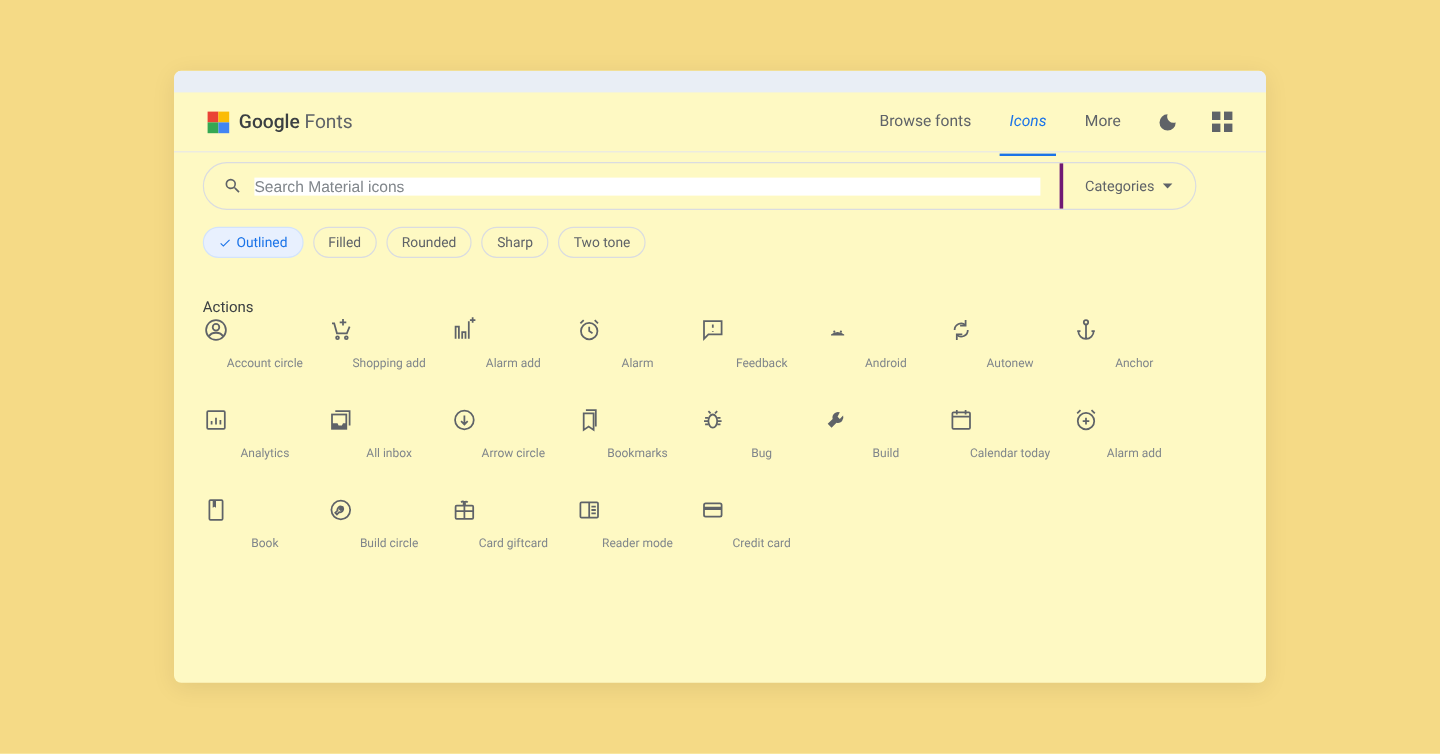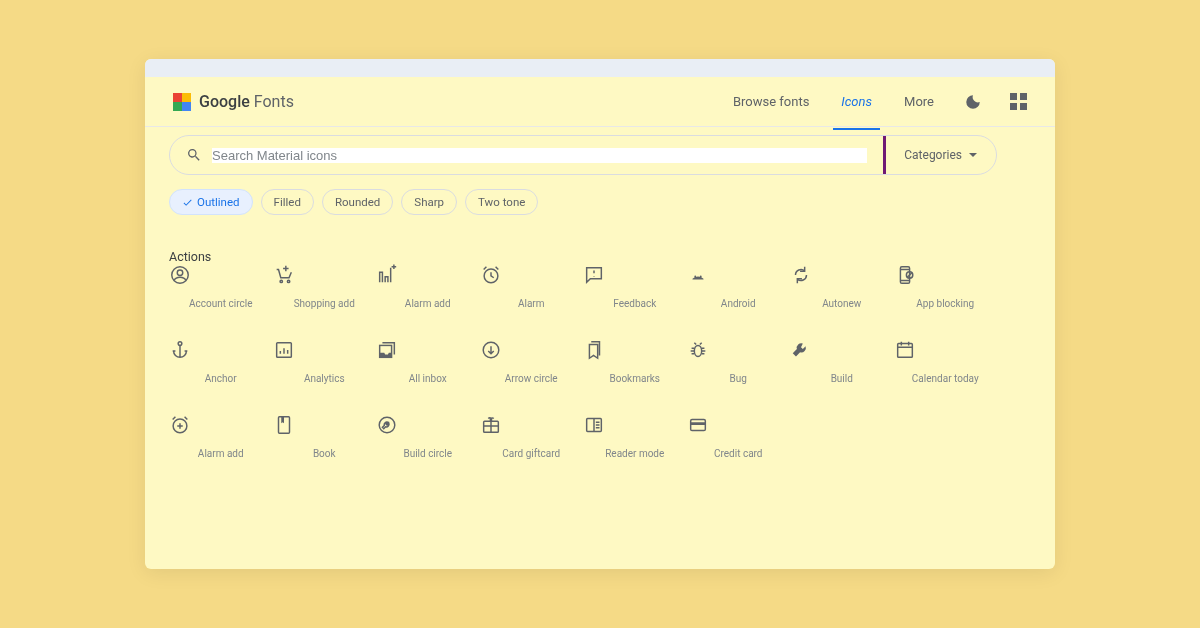--- a/index.html
+++ b/index.html
@@ -194,29 +194,20 @@
           </svg>
         <span class="cell-label">Android</span>
       </div>
       <div class="cell">
         <svg viewBox="0 0 24 24">
             <path d="M6 12a6 6 0 0 1 10-4.5M18 12a6 6 0 0 1-10 4.5"></path>
             <path d="M16 3v5h-5M8 21v-5h5"></path>
           </svg>
         <span class="cell-label">Autonew</span>
       </div>
-      <div class="cell">
-        <svg viewBox="0 0 24 24">
-            <rect x="7" y="3" width="10" height="18" rx="1.5"></rect>
-            <path d="M7 6h10M7 18h10"></path>
-            <circle cx="17" cy="12" r="3.5"></circle>
-            <path d="M14.5 14.5l5-5"></path>
-          </svg>
-        <span class="cell-label">App blocking</span>
-      </div>
 
       <div class="cell">
         <svg viewBox="0 0 24 24">
             <circle cx="12" cy="5" r="2"></circle>
             <path d="M12 7v13M5 13a7 7 0 0 0 14 0M4 13h3M17 13h3"></path>
           </svg>
         <span class="cell-label">Anchor</span>
       </div>
       <div class="cell">
         <svg viewBox="0 0 24 24">

